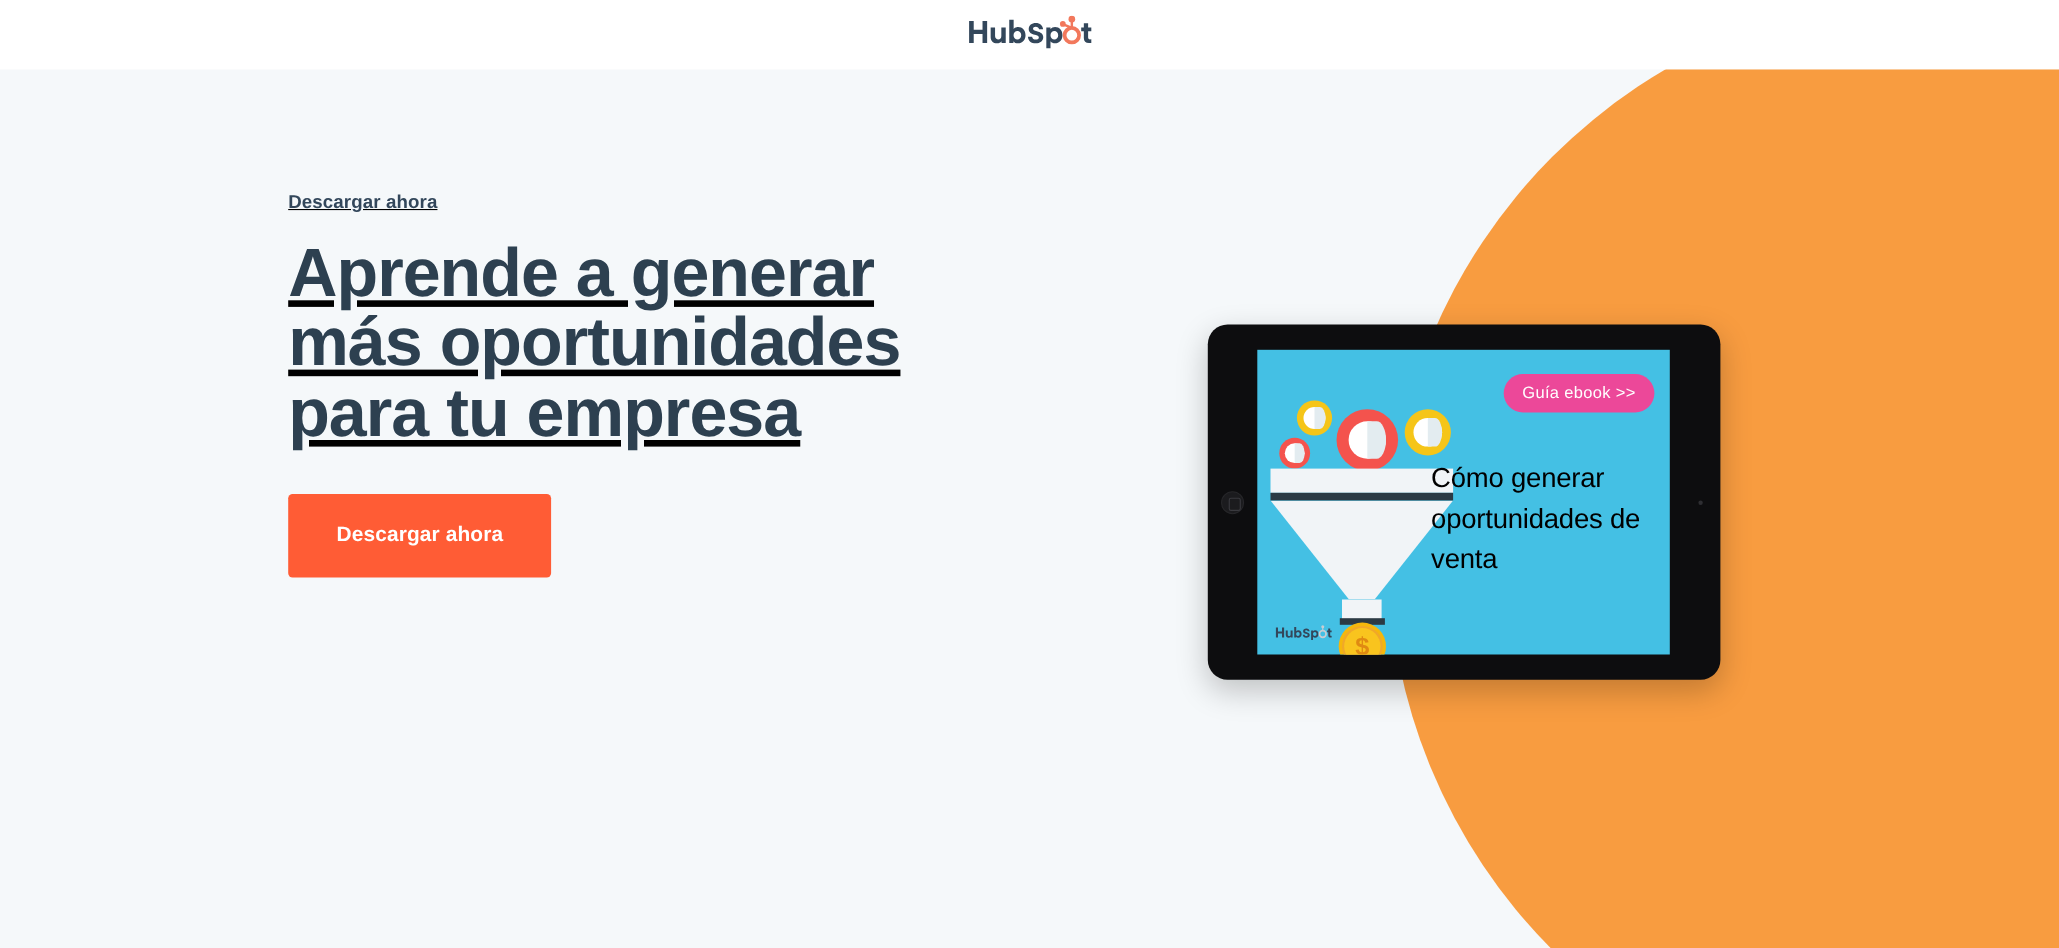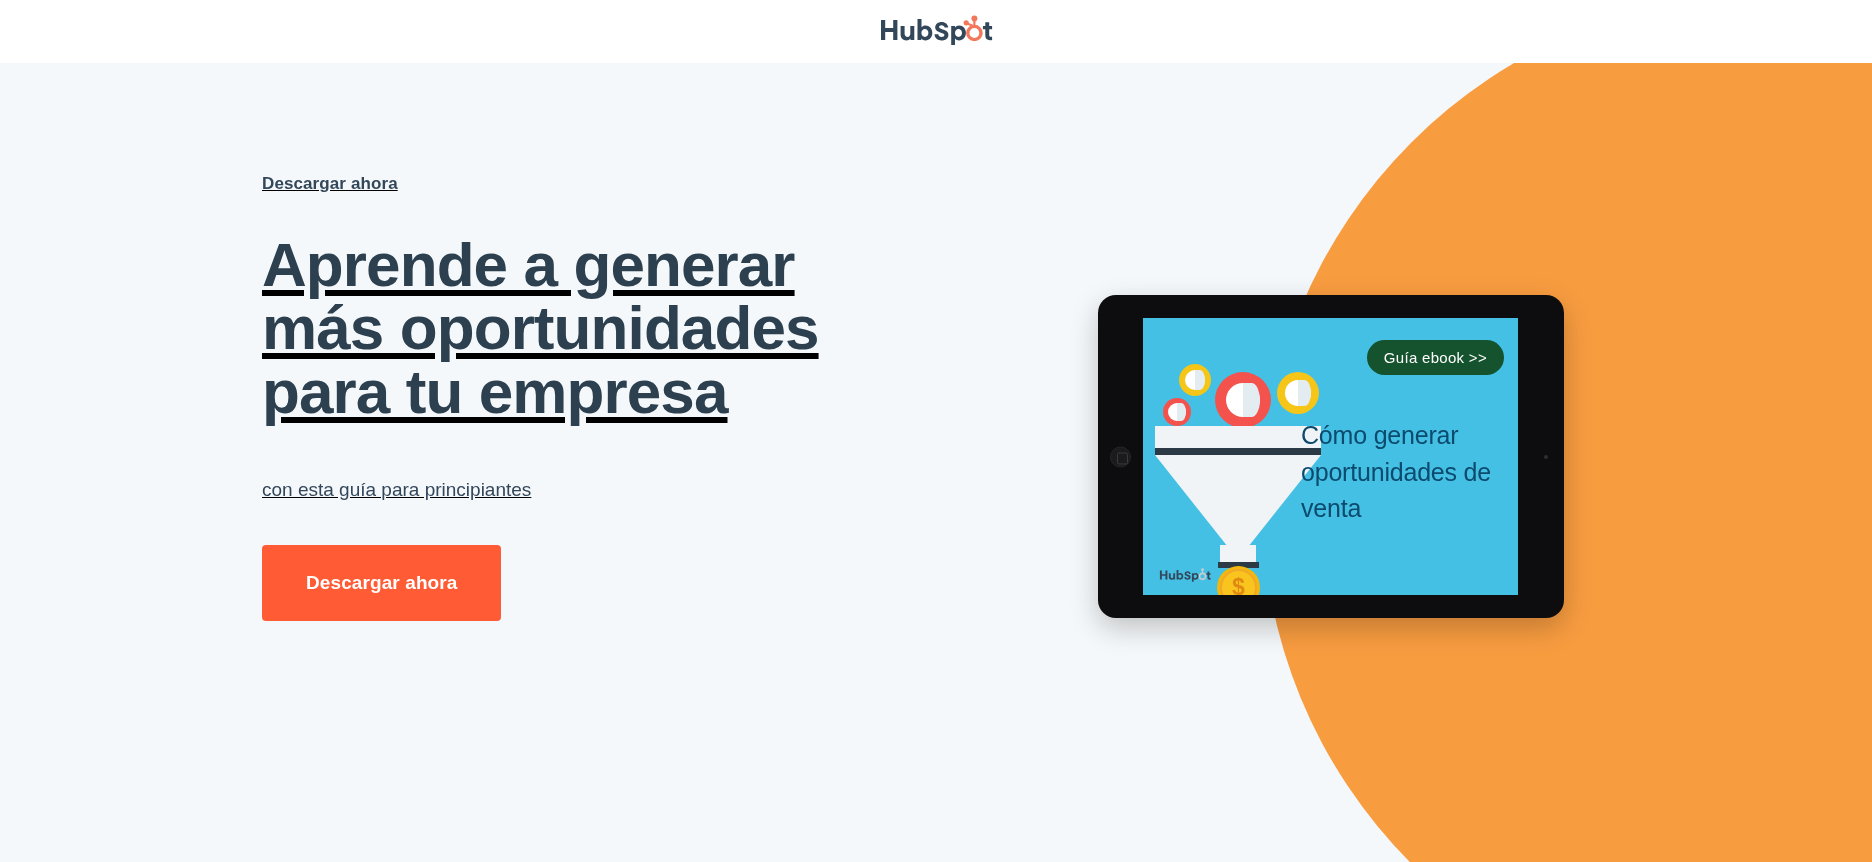--- a/index.html
+++ b/index.html
@@ -71,21 +71,21 @@
 
   #eyebrow {
     font-size: 17px;
     font-weight: bold;
     color: #33475b;
     letter-spacing: 0.1px;
     line-height: 1.3;
   }
 
   #headline {
-    margin-top: 38px;
+    margin-top: 22px;
     font-size: 62px;
     font-weight: bold;
     line-height: 1.02;
     color: #2d4050;
     letter-spacing: -0.9px;
     max-width: 570px;
   }
 
   #subtitle {
     margin-top: 54px;
@@ -162,36 +162,36 @@
     height: 277px;
     background: #44c0e4;
     overflow: hidden;
   }
 
   
   #ebook-badge {
     position: absolute;
     right: 14px;
     top: 22px;
-    background: #14532d;
+    background: #ec4899;
     color: #ffffff;
     font-size: 15px;
     padding: 9px 17px;
     border-radius: 18px;
     letter-spacing: 0.3px;
     white-space: nowrap;
   }
 
   
   #cover-title {
     position: absolute;
     left: 158px;
     top: 99px;
     width: 215px;
-    color: #0c4a6e;
+    color: #000000;
     font-size: 25px;
     line-height: 1.46;
     letter-spacing: -0.2px;
   }
 
   
   #cover-logo {
     position: absolute;
     left: 16px;
     bottom: 13px;
@@ -342,21 +342,20 @@
 
   <div id="hero">
 
     <div id="orange-blob"></div>
 
     <div id="copy">
       <div id="eyebrow">Descargar ahora</div>
 
       <h1 id="headline">Aprende a generar más oportunidades para tu empresa</h1>
 
-      <p id="subtitle">con esta guía para principiantes</p>
 
       <button id="cta-button">Descargar ahora</button>
     </div>
 
     <div id="tablet">
       <div id="home-button"></div>
       <div id="camera-dot"></div>
 
       <div id="screen">
 

